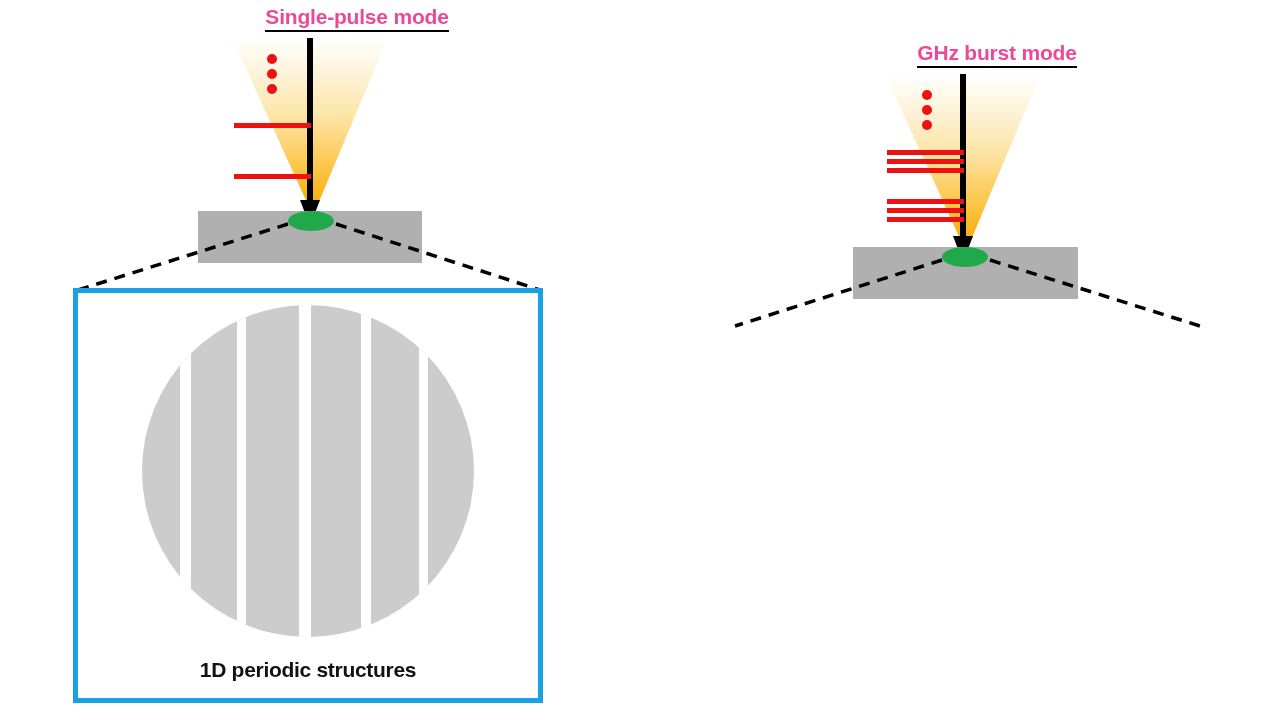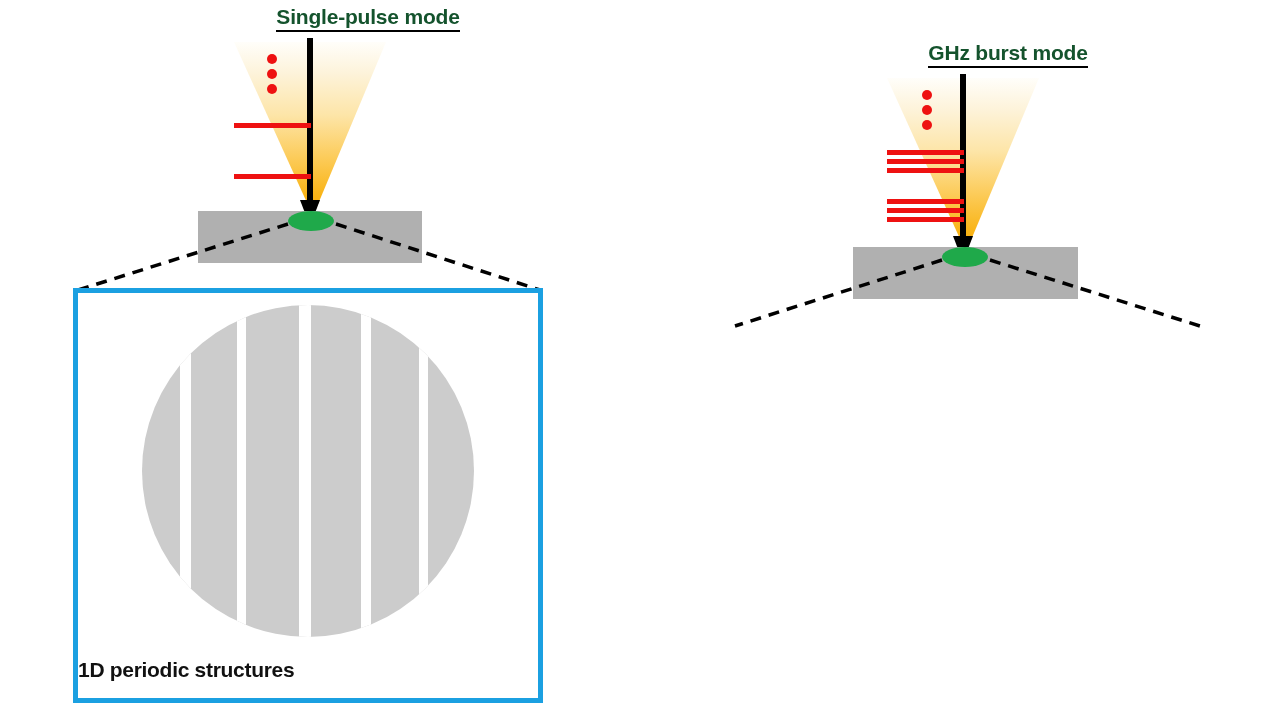--- a/index.html
+++ b/index.html
@@ -23,26 +23,26 @@
     top: 0;
     width: 640px;
     height: 720px;
   }
   #panel-left  { left: 0; }
   #panel-right { left: 640px; margin-top: 36px; }
 
   .panel-title {
     position: absolute;
     top: 5px;
-    left: 16px;
+    left: 5px;
     width: 640px;
     text-align: center;
     font-size: 21px;
     font-weight: bold;
-    color: #14532d;
+    color: #ec4899;
     letter-spacing: -0.2px;
     white-space: nowrap;
     padding-left: 32px;
   }
   .panel-title span.u {
     border-bottom: 2px solid #000000;
     padding-bottom: 2px;
   }
 
   .svg-layer {
@@ -67,20 +67,21 @@
     top: 8px;
     width: 380px;
     height: 340px;
   }
 
   .struct-caption {
     position: absolute;
     left: 0;
     bottom: 16px;
     width: 100%;
+    text-align: center;
     font-size: 21px;
     font-weight: bold;
     color: #111111;
     letter-spacing: -0.3px;
     white-space: nowrap;
   }
 </style>
 </head>
 <body>
 

